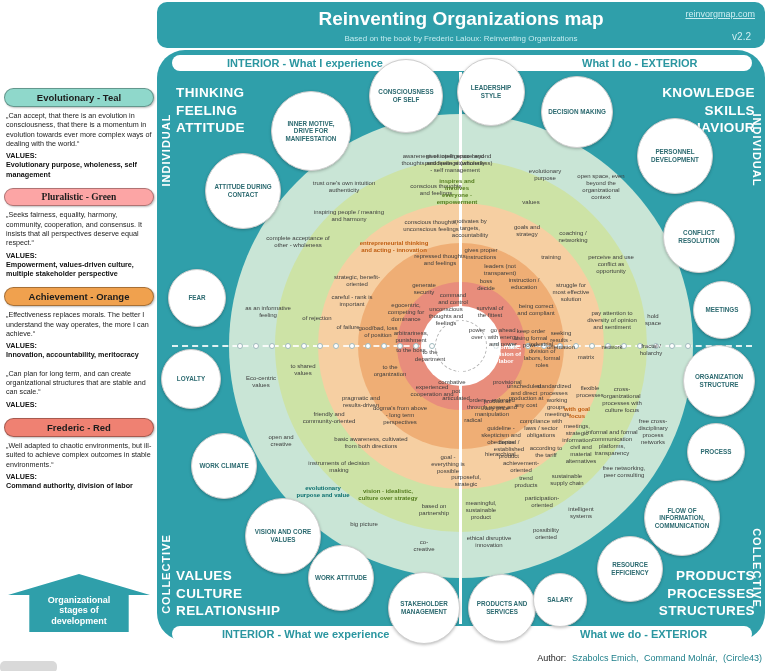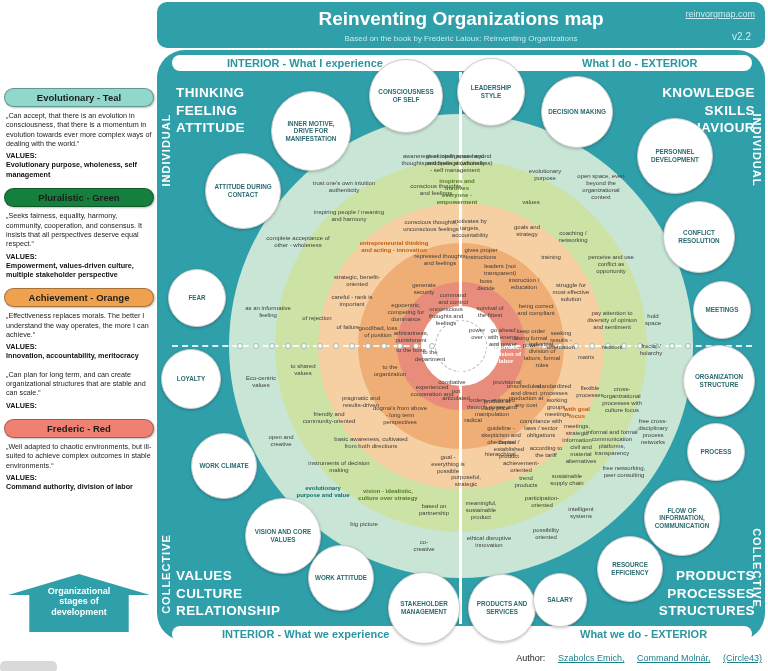--- a/index.html
+++ b/index.html
@@ -26,21 +26,21 @@
                 box-shadow: 1px 1px 2px rgba(0,0,0,.25); }
   .stage-desc { font-size: 7.2px; color: #222; margin: 4px 2px 2px; line-height: 1.3; }
   .stage-values-label { font-size: 7.2px; font-weight: bold; color: #111; margin: 3px 2px 0; }
   .stage-values { font-size: 7.2px; font-weight: bold; color: #111; margin: 0 2px; line-height: 1.3; }
 
   .house { position: absolute; left: 8px; top: 574px; width: 142px; height: 58px;
            background: #2f9faa; z-index: 5;
            clip-path: polygon(50% 0, 100% 36%, 85% 36%, 85% 100%, 15% 100%, 15% 36%, 0 36%);
            display: flex; align-items: flex-end; justify-content: center; }
   .house-text { width: 86px; text-align: center; color: #fff; font-weight: bold;
-                font-size: 9px; line-height: 1.2; padding-bottom: 14px; }
+                font-size: 9px; line-height: 1.2; padding-bottom: 5px; }
 
   
   .frame { position: absolute; left: 157px; top: 50px; width: 608px; height: 591px;
            background: #2f9faa; border-radius: 28px; z-index: 1; }
   .band { position: absolute; left: 172px; width: 580px; height: 16px; background: #fff;
           border-radius: 8px; z-index: 2; }
   #band-top { top: 55px; }
   #band-bottom { top: 626px; }
   .band-label { position: absolute; top: 2px; font-weight: bold; font-size: 11px; color: #2b96a0; white-space: nowrap; }
   .side-label { position: absolute; color: #fff; font-weight: bold; font-size: 11px;
@@ -86,21 +86,21 @@
 
   
   #map-bubbles { position: absolute; inset: 0; z-index: 4; }
   .bubble { position: absolute; background: #fff; border: 1px solid #cfcfcf; border-radius: 50%;
             box-shadow: 0 1px 3px rgba(0,0,0,.25); display: flex; align-items: center;
             justify-content: center; text-align: center; font-weight: bold; font-size: 6.3px;
             line-height: 1.2; color: #2c6a70; padding: 5px; }
 
   
   .author { position: absolute; right: 6px; top: 653px; font-size: 9px; color: #222; z-index: 5; }
-  .alink { color: #1d7f8a; text-decoration: underline; margin-left: 10px; cursor: pointer; }
+  .alink { color: #1d7f8a; margin-left: 3px; cursor: pointer; }
   .artifact { position: absolute; left: 0; top: 661px; width: 57px; height: 12px;
               background: #d9d9d9; border-radius: 5px; z-index: 5; }
 </style>
 </head>
 <body>
 
 <div id="page">
 
   <div class="header">
     <div class="header-title">Reinventing Organizations map</div>
@@ -110,21 +110,21 @@
   </div>
 
   <div class="sidebar">
     <div class="stage">
       <div class="stage-pill" style="background: rgb(143, 216, 203);">Evolutionary - Teal</div>
       <div class="stage-desc">„Can accept, that there is an evolution in consciousness, that there is a momentum in evolution towards ever more complex ways of dealing with the world.“</div>
       <div class="stage-values-label">VALUES:</div>
       <div class="stage-values">Evolutionary purpose, wholeness, self management</div>
     </div>
     <div class="stage">
-      <div class="stage-pill" style="background: #15803d;">Pluralistic - Green</div>
+      <div class="stage-pill" style="background: #fca5a5; font-family: Liberation Serif, serif;">Pluralistic - Green</div>
       <div class="stage-desc">„Seeks fairness, equality, harmony, community, cooperation, and consensus. It insists that all perspectives deserve equal respect.“</div>
       <div class="stage-values-label">VALUES:</div>
       <div class="stage-values">Empowerment, values-driven culture, multiple stakeholder perspective</div>
     </div>
     <div class="stage">
       <div class="stage-pill" style="background: rgb(240, 161, 78);">Achievement - Orange</div>
       <div class="stage-desc">„Effectiveness replaces morals. The better I understand the way operates, the more I can achieve.“</div>
       <div class="stage-values-label">VALUES:</div>
       <div class="stage-values">Innovation, accountability, meritocracy</div>
     </div>

